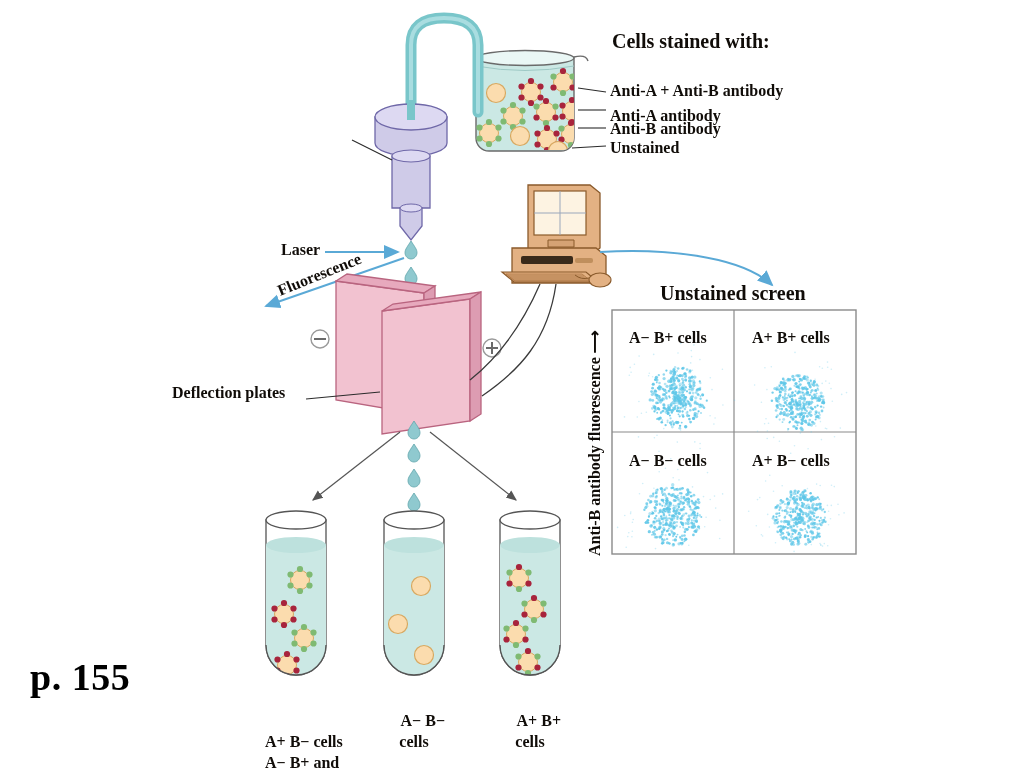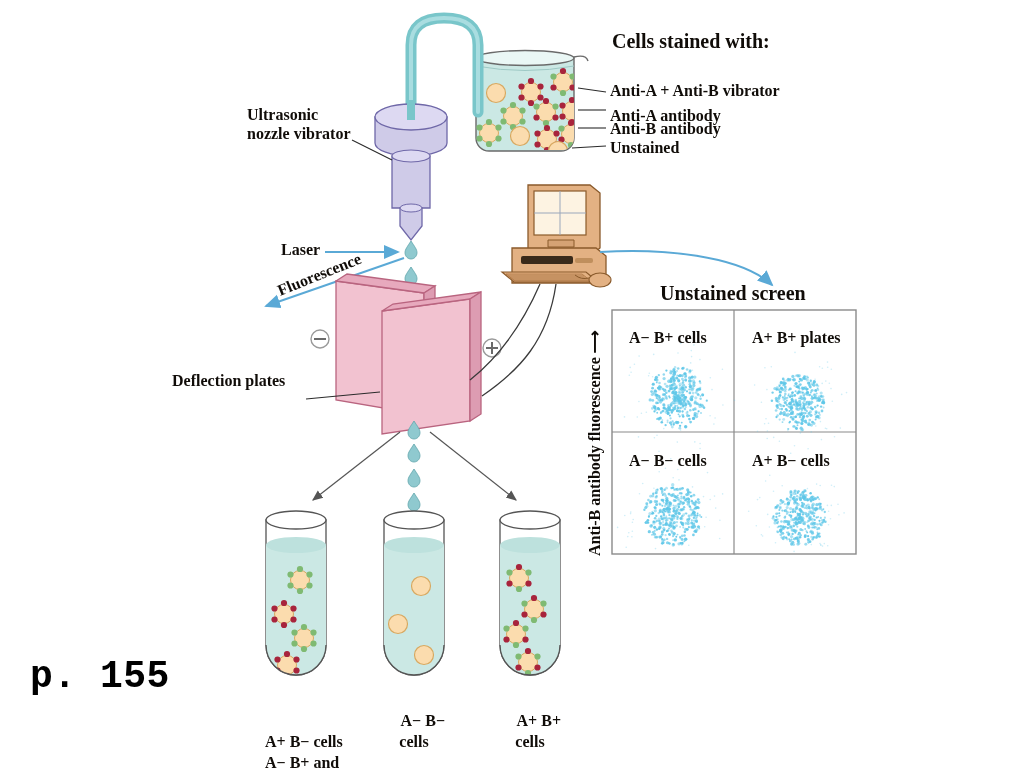--- a/index.html
+++ b/index.html
@@ -6,21 +6,21 @@
   body{width:1024px;height:768px;position:relative;overflow:hidden;
        font-family:"Liberation Serif", serif; color:#111;}
   #stage{position:absolute;left:0;top:0;width:1024px;height:768px;}
   svg#fig{position:absolute;left:0;top:0;width:1024px;height:768px;}
 
   .lbl{position:absolute;font-family:"Liberation Serif", serif;color:#100c08;
        font-weight:700;line-height:1.18;white-space:pre;}
   .lbl.md{font-size:16px;}
   .lbl.lg{font-size:20px;}
 
-  #page-num{position:absolute;left:30px;top:655px;font-family:Liberation Mono, monospace;
+  #page-num{position:absolute;left:30px;top:655px;font-family:Liberation Serif, serif;
             font-weight:700;font-size:38px;color:#000;letter-spacing:.5px;}
   .rot90{transform:rotate(-90deg);transform-origin:left top;}
   .rotfl{transform:rotate(-22deg);transform-origin:left top;}
 </style>
 </head>
 <body>
 
 <div id="stage">
 
 <svg id="fig" viewBox="0 0 1024 768">
@@ -1793,43 +1793,41 @@
           <circle cx="811.3" cy="544.6" r="0.8" fill="#5fc7e8" opacity="0.3"></circle>
           <circle cx="775.5" cy="542.8" r="0.8" fill="#5fc7e8" opacity="0.3"></circle>
           <circle cx="831.5" cy="485.3" r="0.8" fill="#5fc7e8" opacity="0.3"></circle>
           <circle cx="834.3" cy="486.6" r="0.8" fill="#5fc7e8" opacity="0.3"></circle>
           <circle cx="757.5" cy="499.6" r="0.8" fill="#5fc7e8" opacity="0.3"></circle>
           <circle cx="756.3" cy="525.7" r="0.8" fill="#5fc7e8" opacity="0.3"></circle>
         </g>
   </g>
 </svg>
 
-<div class="lbl md" style="left:247px;top:106px;">Ultrasonic
-nozzle vibrator</div>
 
 <div class="lbl md" style="left:281px;top:241px;">Laser</div>
 
 <div class="lbl md rotfl" style="left:275px;top:283px;">Fluorescence</div>
 
-<div class="lbl md" style="left:172px;top:372px;">Deflection plates</div>
+<div class="lbl md" style="left:172px;top:384px;">Deflection plates</div>
 
 <div class="lbl lg" style="left:612px;top:30px;">Cells stained with:</div>
 
-<div class="lbl md" style="left:610px;top:82px;">Anti-A + Anti-B vibrator</div>
+<div class="lbl md" style="left:610px;top:82px;">Anti-A + Anti-B antibody</div>
 <div class="lbl md" style="left:610px;top:107px;">Anti-A antibody</div>
 <div class="lbl md" style="left:610px;top:120px;">Anti-B antibody</div>
 <div class="lbl md" style="left:610px;top:139px;">Unstained</div>
 
 <div class="lbl lg" style="left:660px;top:282px;">Unstained screen</div>
 
 
 <div class="lbl md rot90" style="left:586px;top:556px;">Anti-B antibody fluorescence ⟶</div>
 
 <div class="lbl md" style="left:629px;top:329px;">A− B+ cells</div>
-<div class="lbl md" style="left:752px;top:329px;">A+ B+ plates</div>
+<div class="lbl md" style="left:752px;top:329px;">A+ B+ cells</div>
 <div class="lbl md" style="left:629px;top:452px;">A− B− cells</div>
 <div class="lbl md" style="left:752px;top:452px;">A+ B− cells</div>
 
 <div class="lbl md" style="left:265px;top:754px;text-align:left;width:64px;">A− B+ and</div>
 <div class="lbl md" style="left:265px;top:733px;text-align:center;width:64px;">A+ B− cells</div>
 
 <div class="lbl md" style="left:383px;top:712px;text-align:right;width:62px;">A− B−</div>
 <div class="lbl md" style="left:383px;top:733px;text-align:center;width:62px;">cells</div>
 
 <div class="lbl md" style="left:499px;top:712px;text-align:right;width:62px;">A+ B+</div>

